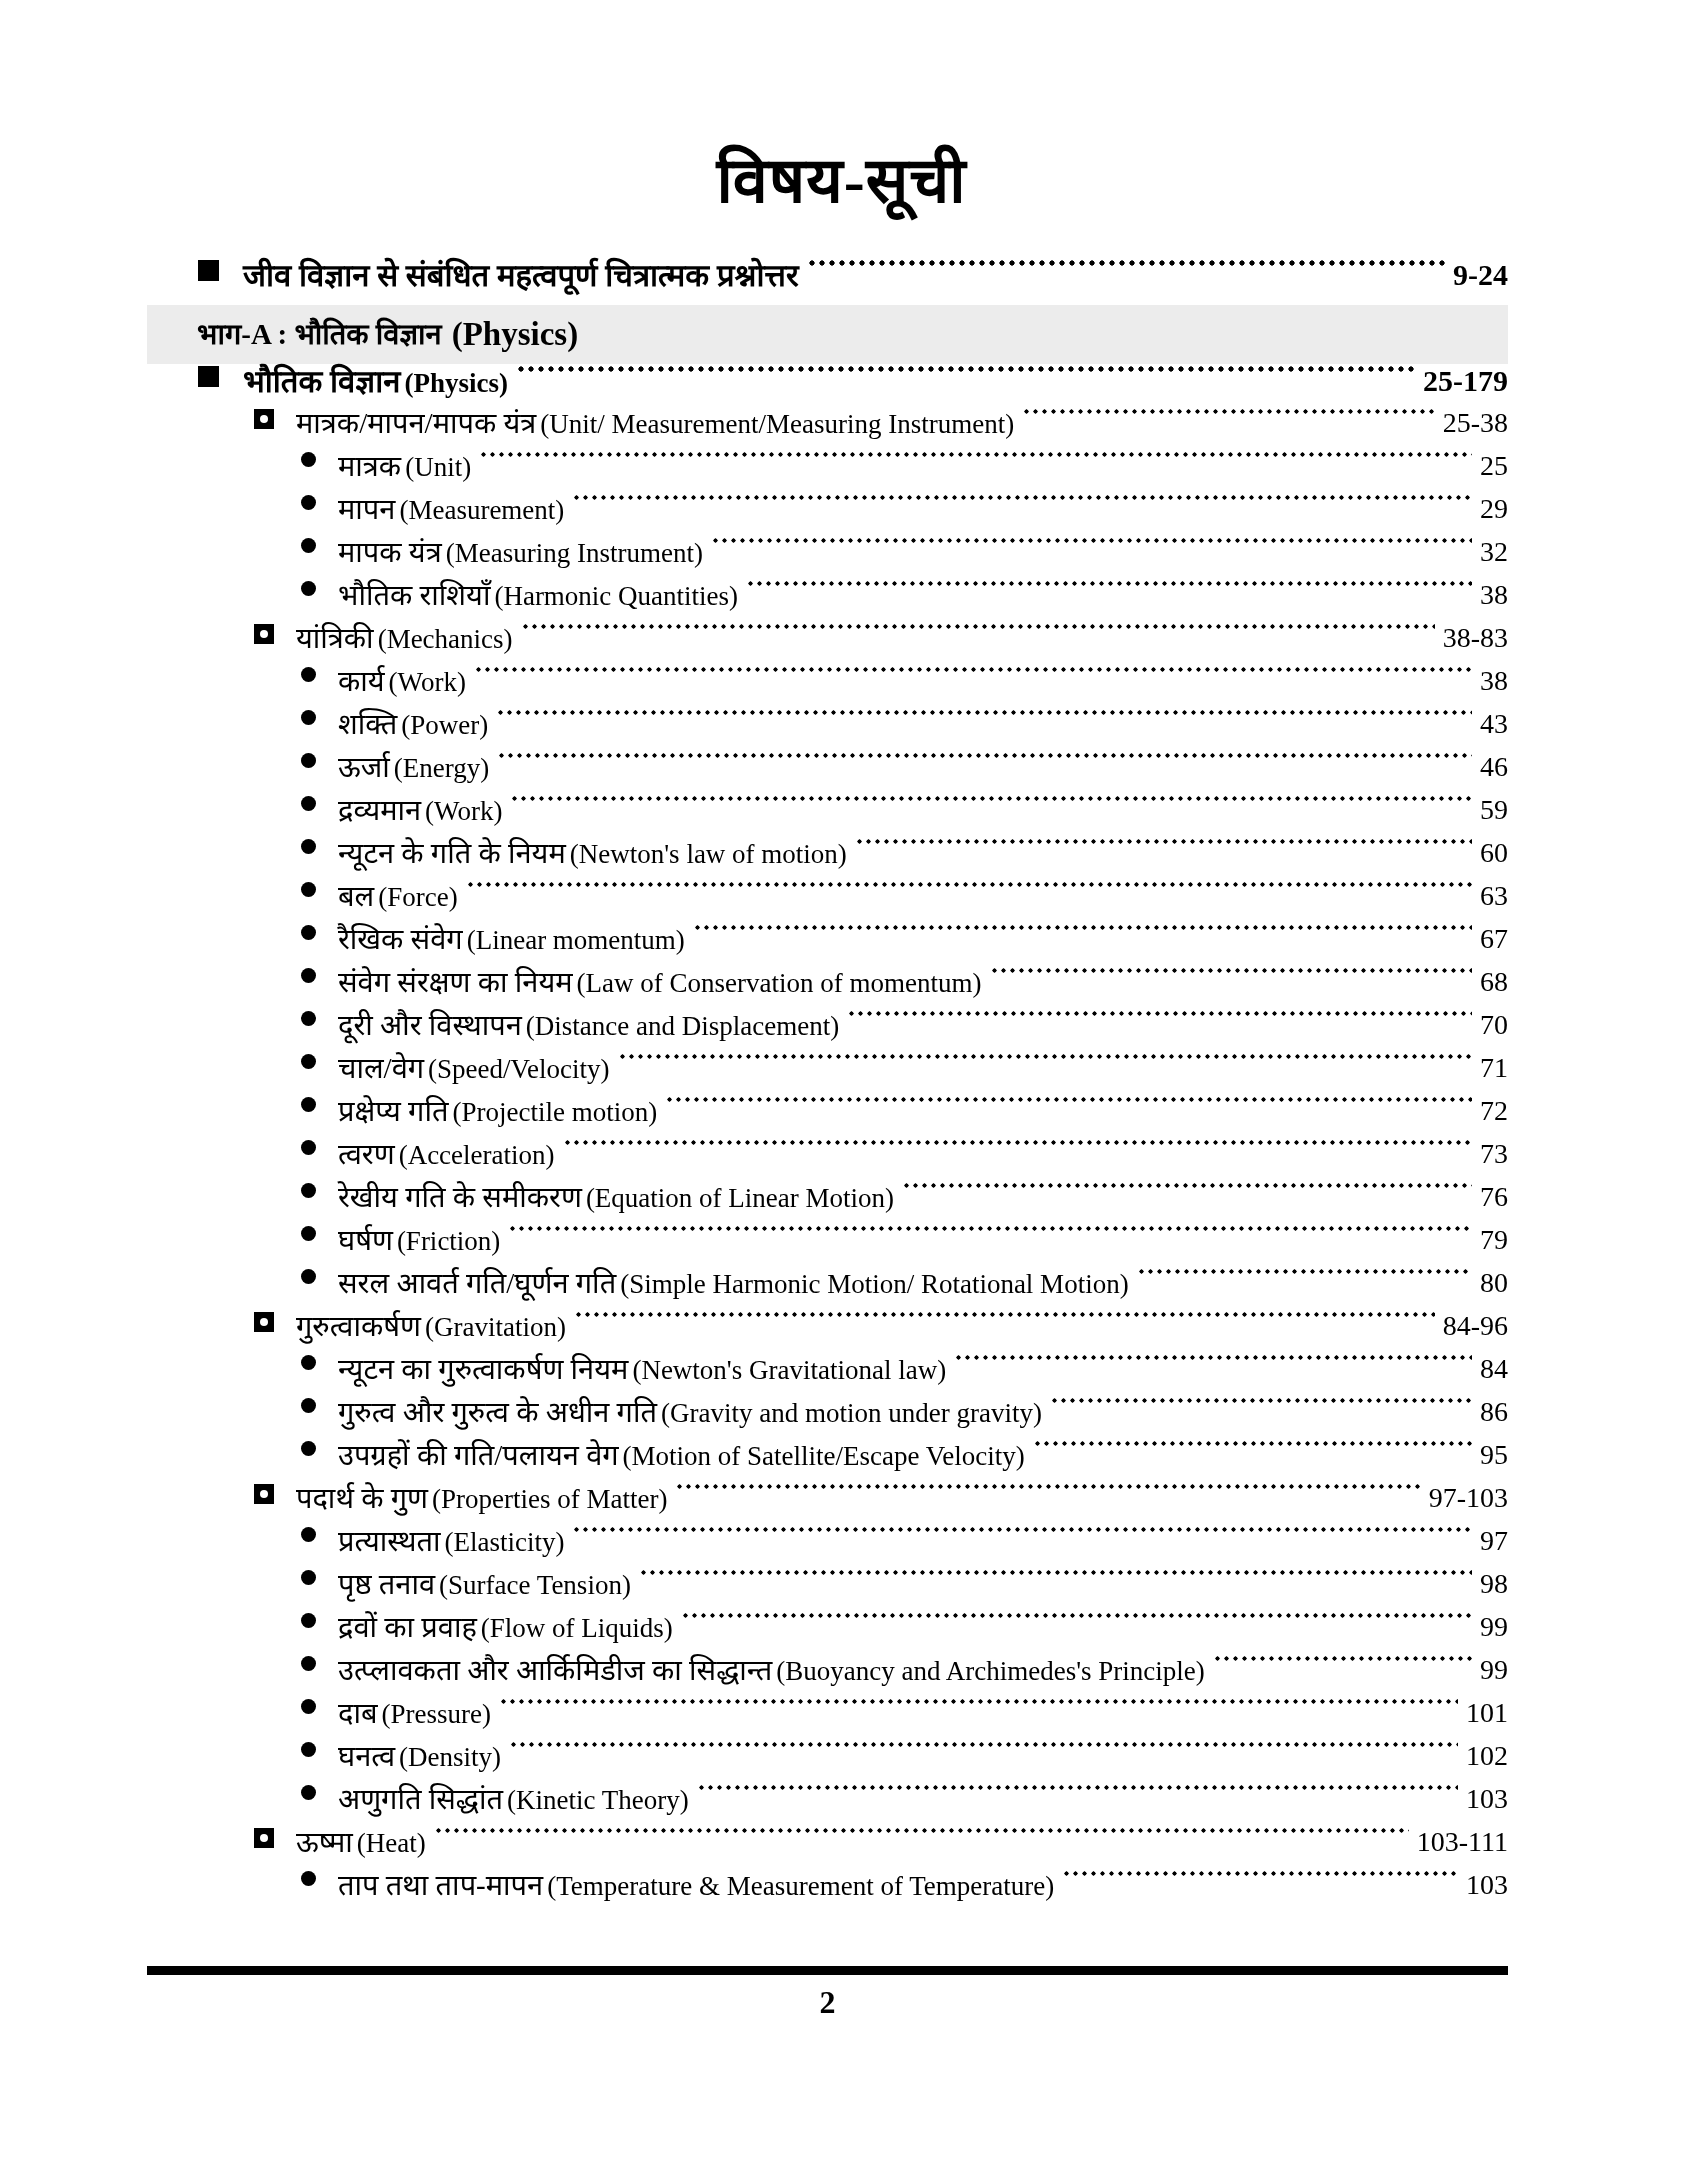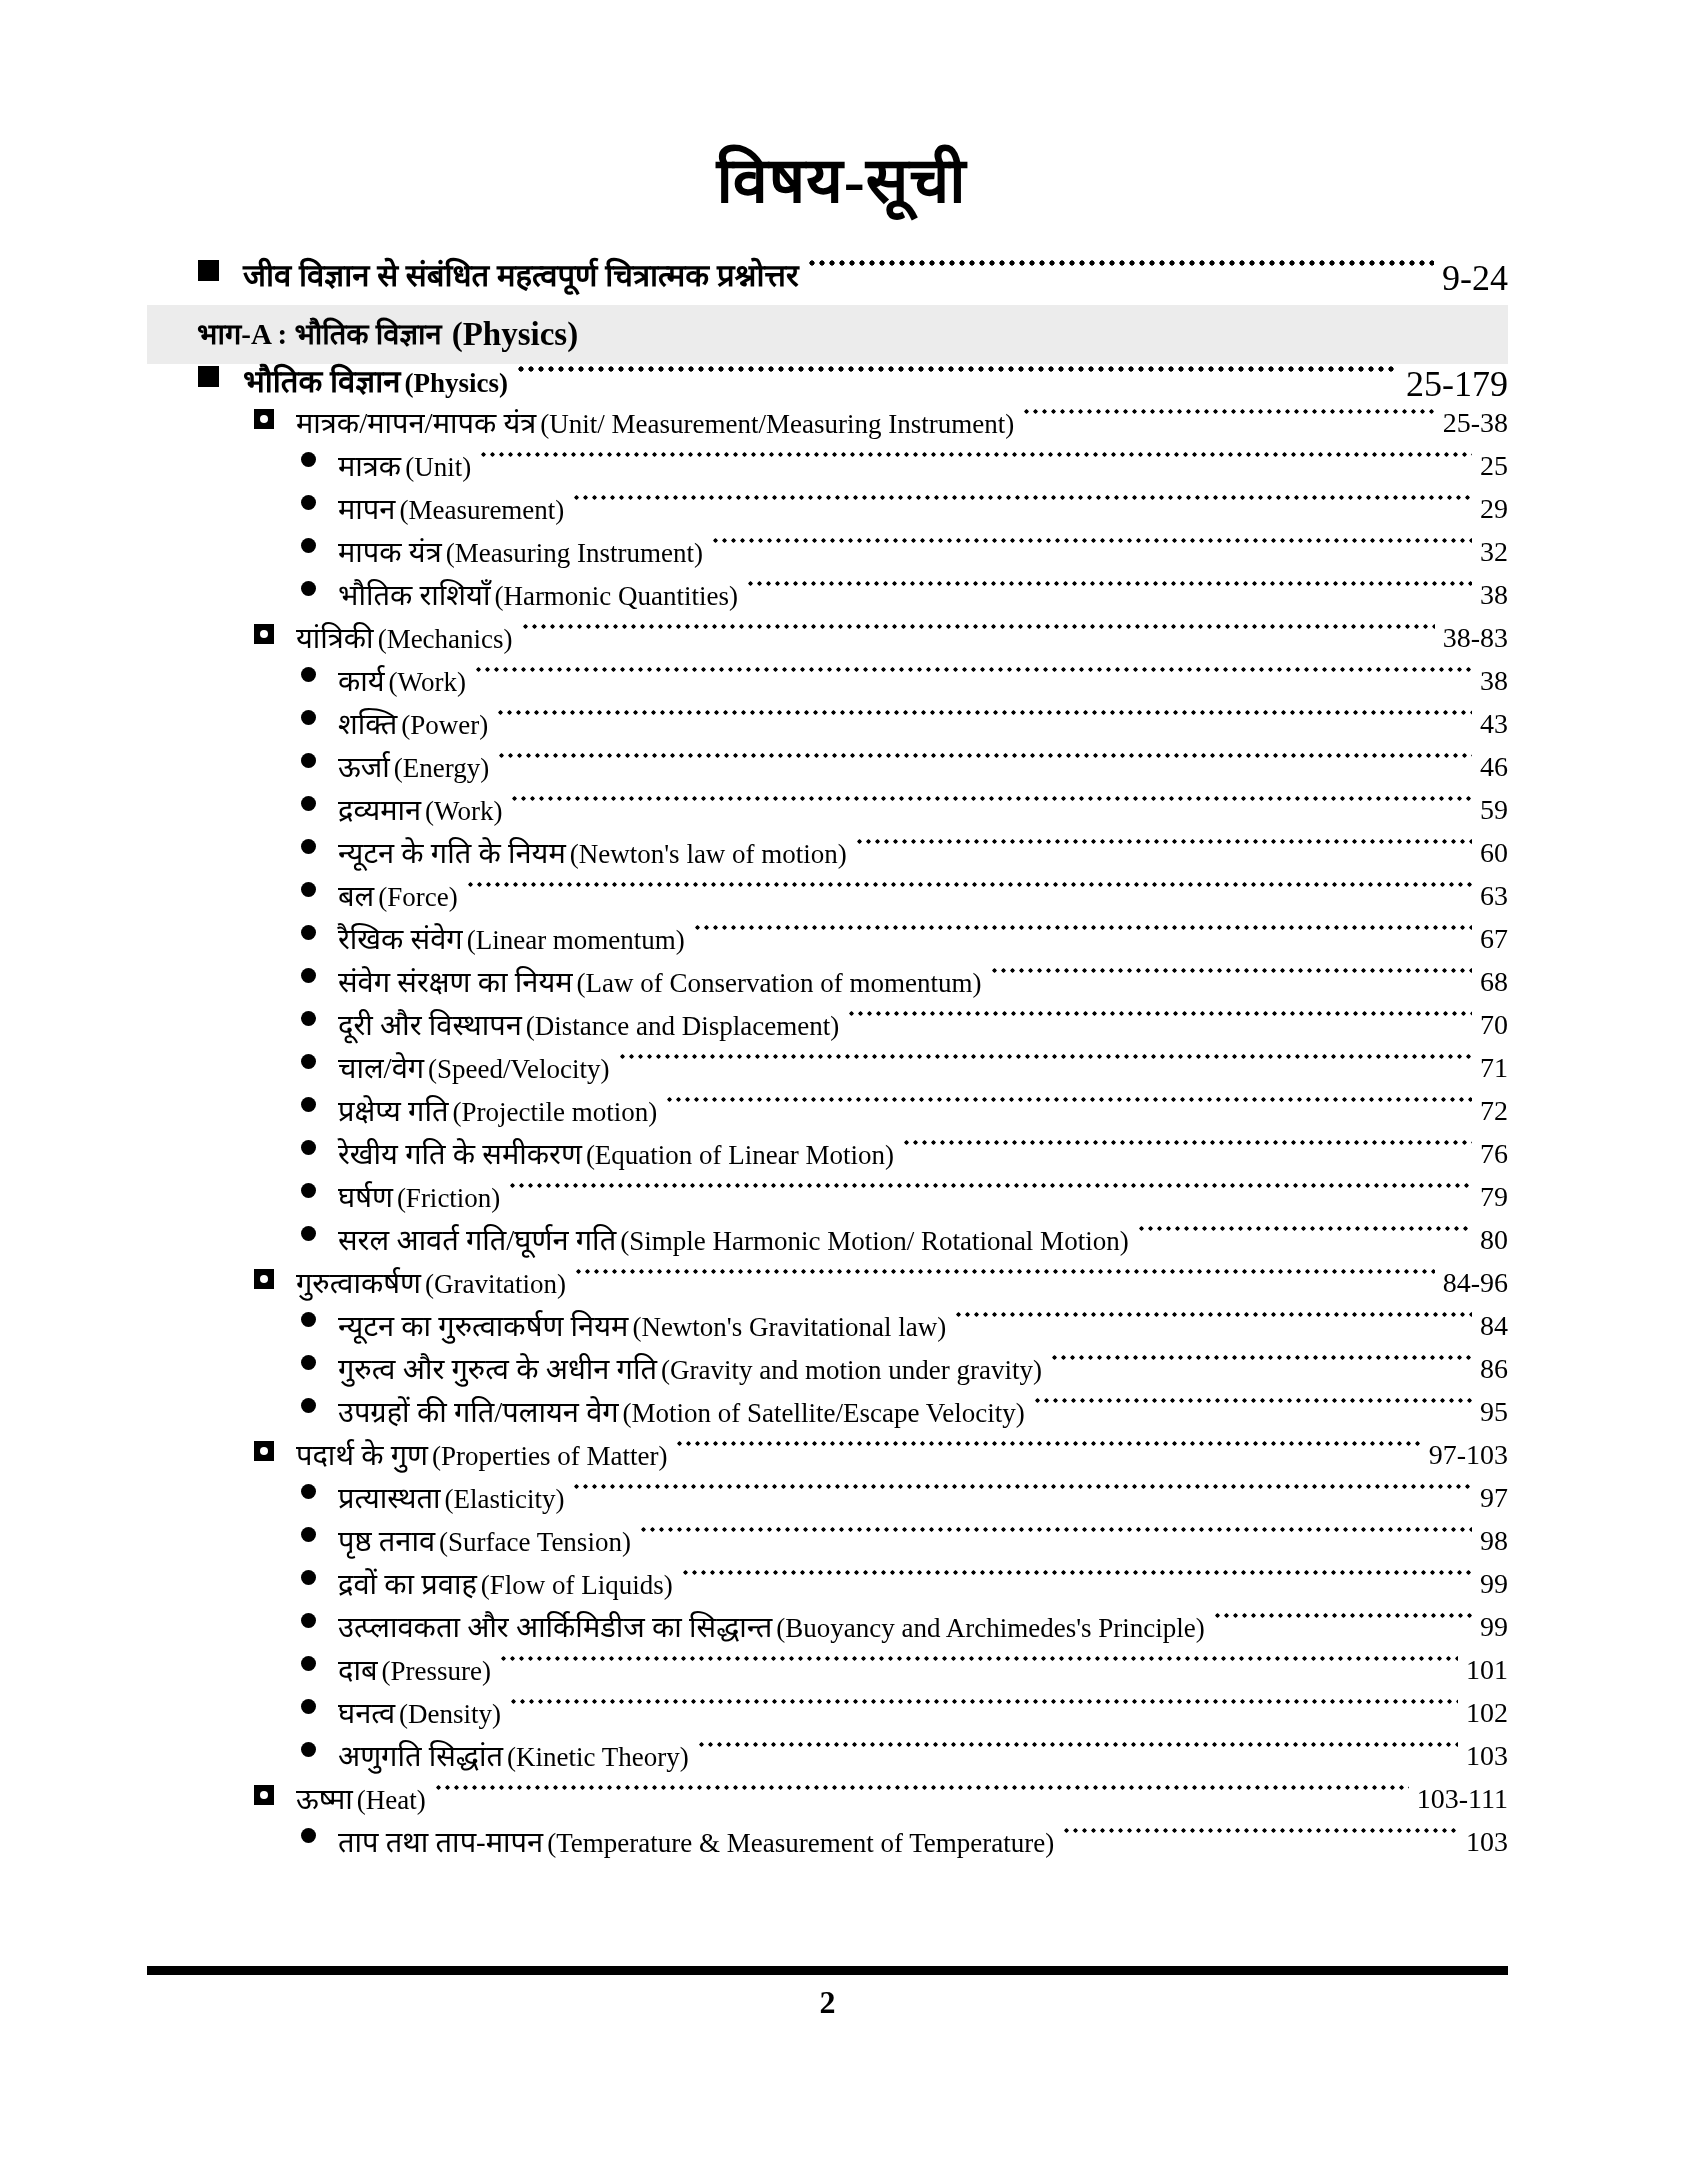--- a/index.html
+++ b/index.html
@@ -32,21 +32,21 @@
 
   .leader {
     flex:1 1 auto; height:5px; margin:0 8px 13px 10px;
     background-image:radial-gradient(circle at 2.5px 2.5px, #000 1.9px, transparent 2.3px);
     background-size:9px 5px; background-repeat:repeat-x;
   }
   .page-num { font-size:28px; line-height:1; padding-bottom:7px; white-space:nowrap; }
 
   .toc-row.bold .label-hi { font-weight:bold; font-size:31px; }
   .toc-row.bold .label-en { font-weight:bold; }
-  .toc-row.bold .page-num { font-weight:normal; font-size:36px; }
+  .toc-row.bold .page-num { font-weight:bold; font-size:30px; }
   .toc-row.bold .leader {
     height:6px; margin-bottom:12px;
     background-image:radial-gradient(circle at 3px 3px, #000 2.4px, transparent 2.8px);
     background-size:10px 6px;
   }
 
   .part-header {
     background:#ececec; height:59px; margin:2px 0;
     display:flex; align-items:center; padding-left:50px;
     font-weight:bold; font-size:36px; line-height:1;
@@ -181,20 +181,26 @@
     <span class="page-num">71</span>
   </div>
     <div class="toc-row level-3">
     <span class="bullet bullet-l3"></span>
     <span class="entry-label"><span class="label-hi">प्रक्षेप्य गति</span> <span class="label-en">(Projectile motion)</span></span>
     <span class="leader"></span>
     <span class="page-num">72</span>
   </div>
     <div class="toc-row level-3">
     <span class="bullet bullet-l3"></span>
+    <span class="entry-label"><span class="label-hi">त्वरण</span> <span class="label-en">(Acceleration)</span></span>
+    <span class="leader"></span>
+    <span class="page-num">73</span>
+  </div>
+    <div class="toc-row level-3">
+    <span class="bullet bullet-l3"></span>
     <span class="entry-label"><span class="label-hi">रेखीय गति के समीकरण</span> <span class="label-en">(Equation of Linear Motion)</span></span>
     <span class="leader"></span>
     <span class="page-num">76</span>
   </div>
     <div class="toc-row level-3">
     <span class="bullet bullet-l3"></span>
     <span class="entry-label"><span class="label-hi">घर्षण</span> <span class="label-en">(Friction)</span></span>
     <span class="leader"></span>
     <span class="page-num">79</span>
   </div>

